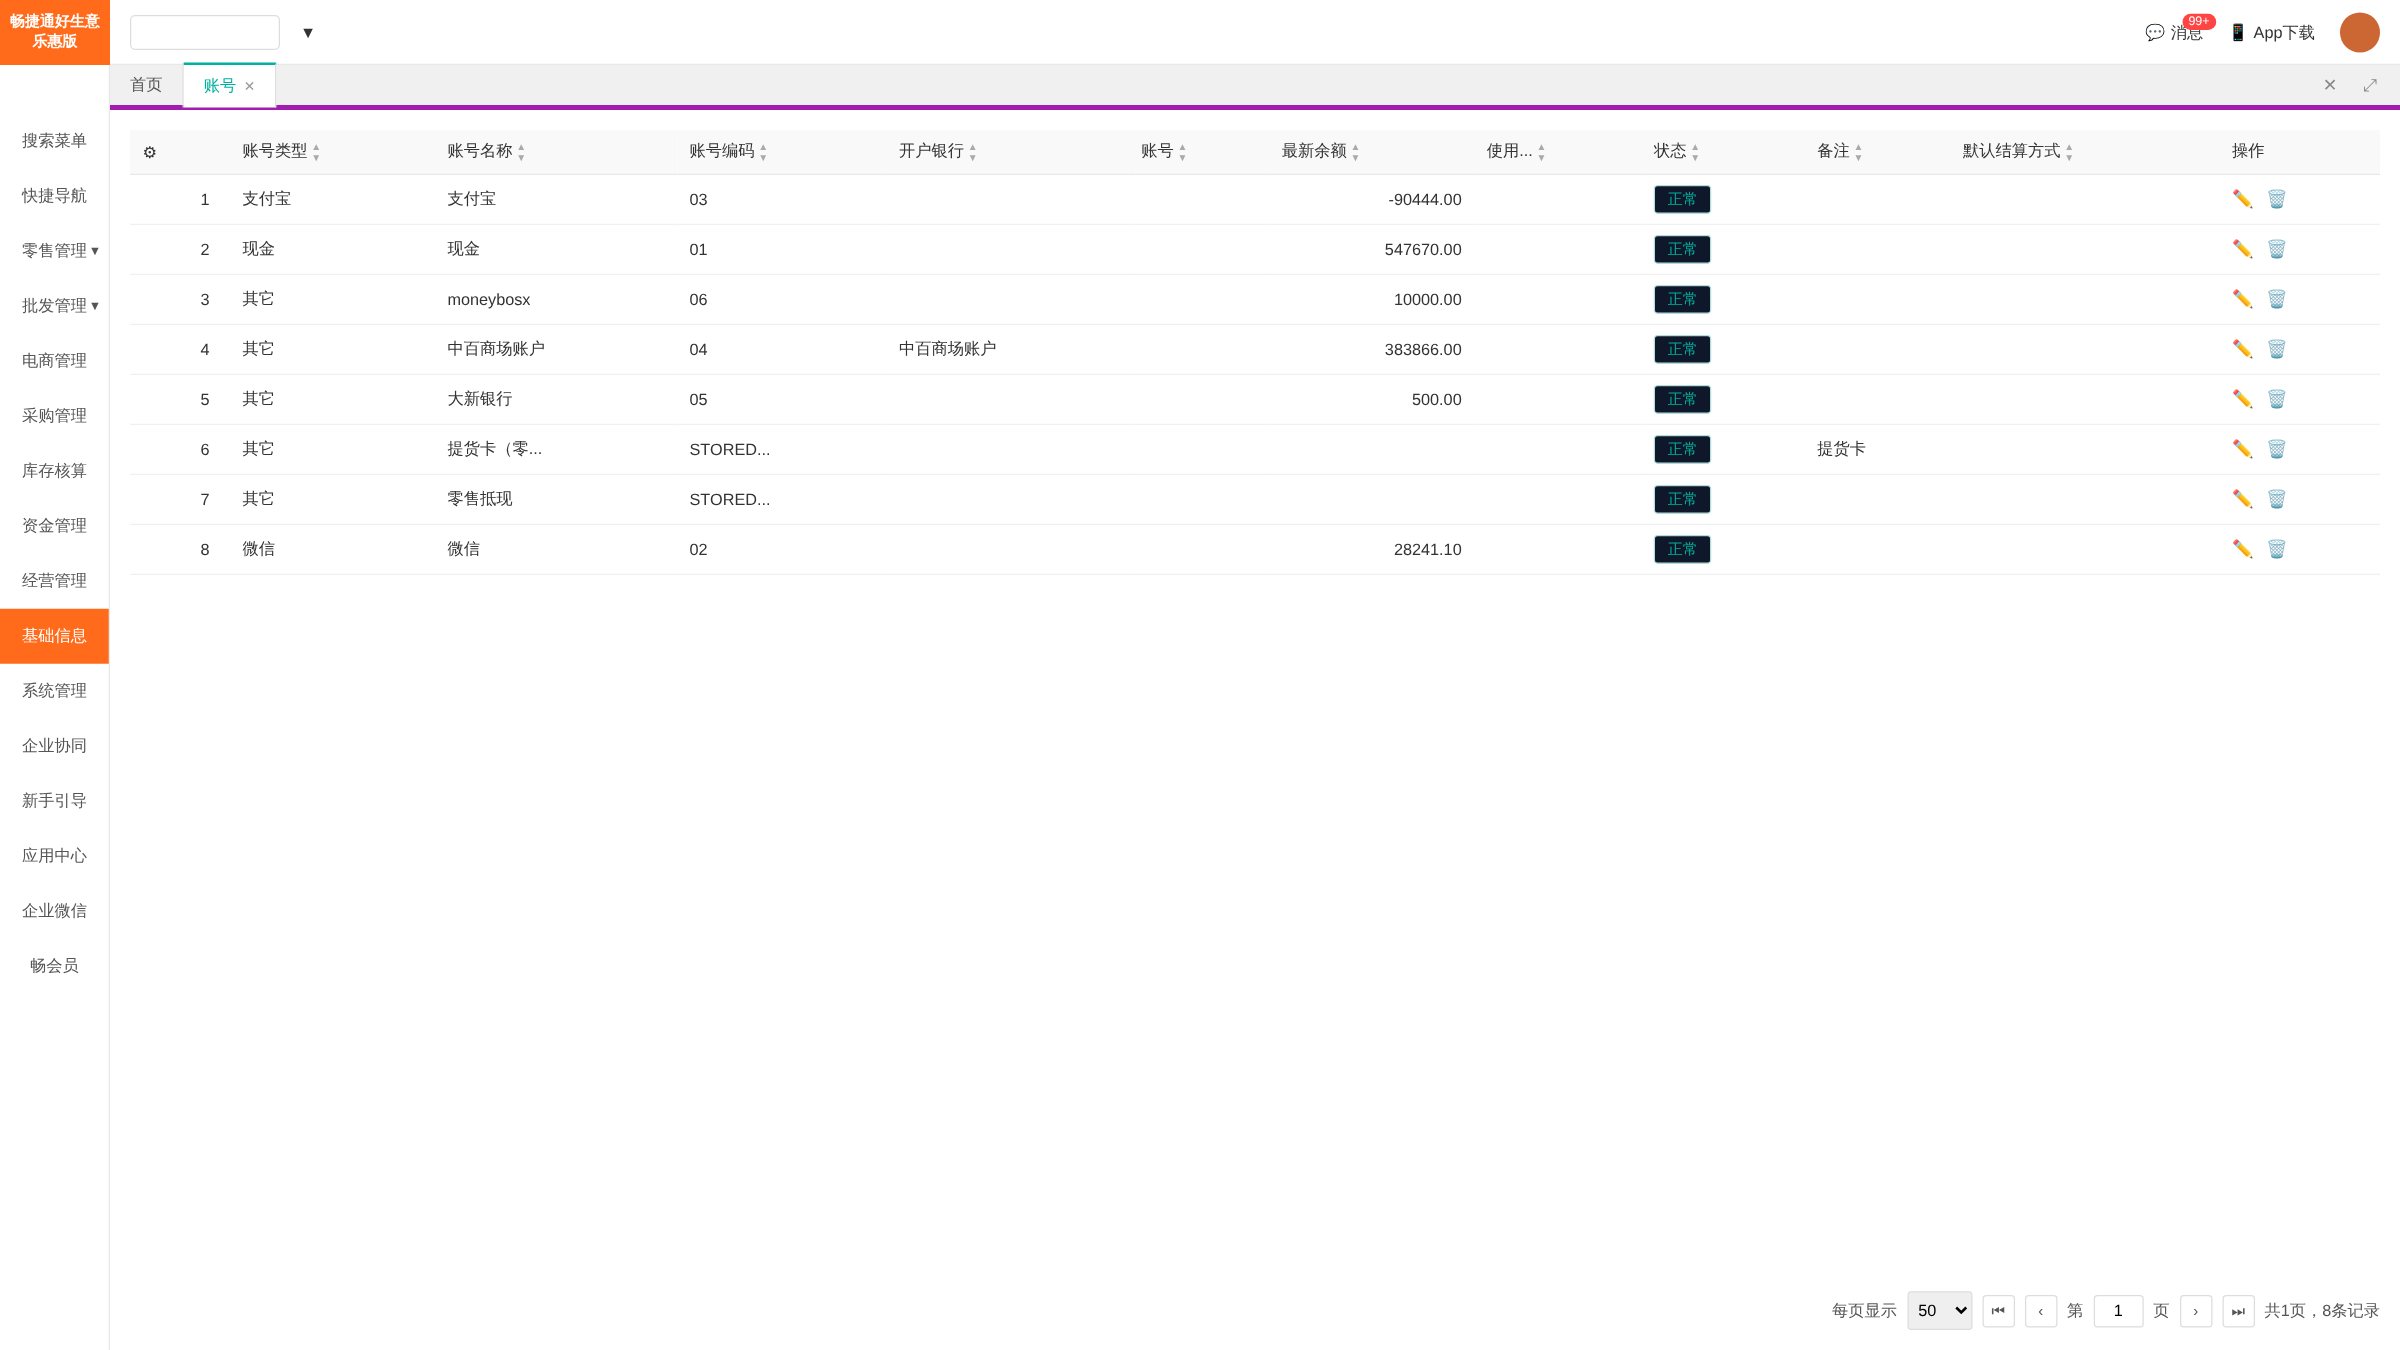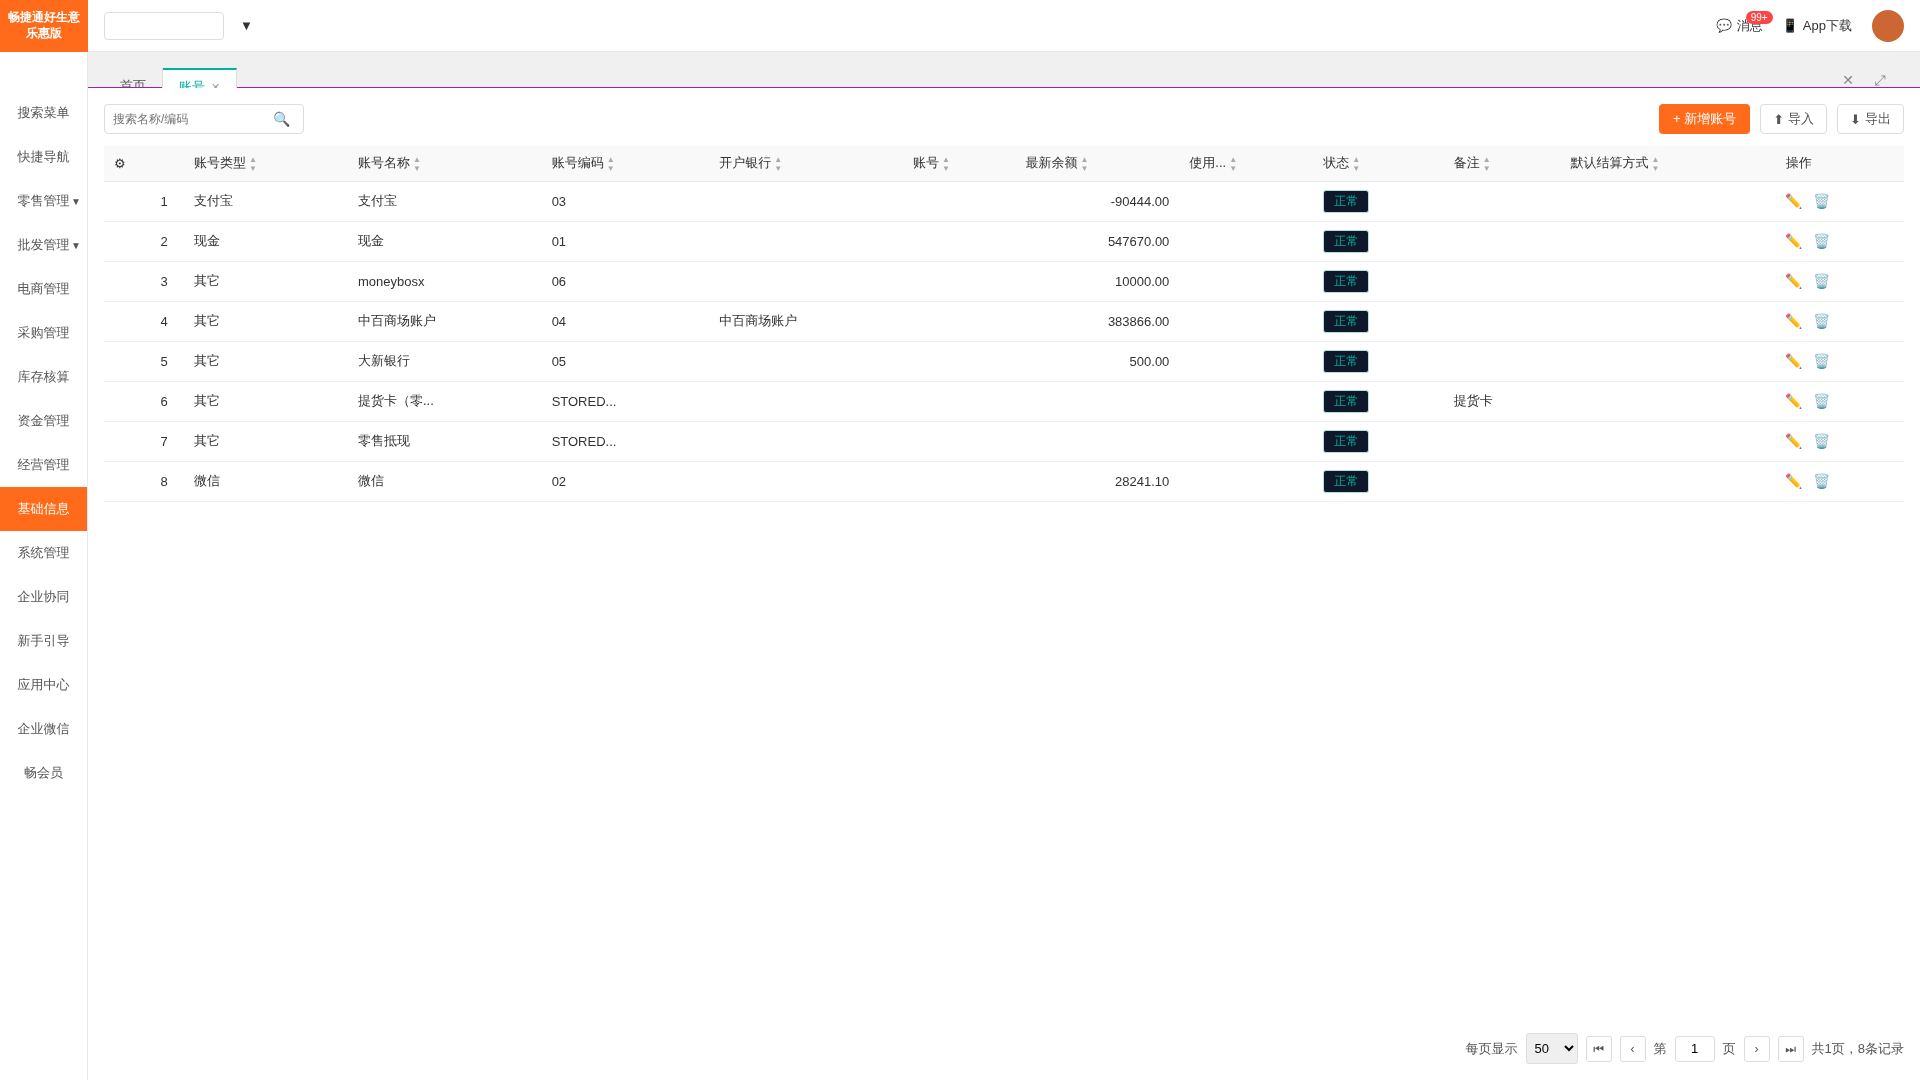--- a/index.html
+++ b/index.html
@@ -134,24 +134,24 @@
       height: 32px;
       border-radius: 50%;
       background: #cc6633;
     }
 
     
     .tabbar {
       height: 36px;
       background: #f0f0f0;
       display: flex;
-      align-items: flex-start;
-      padding: 16px;
+      align-items: center;
+      padding: 0;
       flex-shrink: 0;
-      border-bottom: 1px solid #a21caf;
+      border-bottom: 4px solid #a21caf;
     }
     .tab {
       height: 36px;
       padding: 0 16px;
       display: flex;
       align-items: center;
       gap: 6px;
       font-size: 13px;
       cursor: pointer;
       color: #555;
@@ -438,37 +438,20 @@
       <span class="close-icon">✕</span>
     </div>
     <div class="tab-action-icons">
       <div class="tab-action-icon">✕</div>
       <div class="tab-action-icon">⤢</div>
     </div>
   </div>
 
   <div class="content-area">
 
-    <div class="toolbar-row">
-      <div class="search-input-wrap">
-        <input class="search-input" type="text" placeholder="搜索名称/编码" style="">
-        <span class="search-icon">🔍</span>
-      </div>
-      <div class="toolbar-buttons">
-        <button class="btn-primary">+ 新增账号</button>
-        <button class="btn-outline">
-          <span>⬆</span>
-          <span>导入</span>
-        </button>
-        <button class="btn-outline">
-          <span>⬇</span>
-          <span>导出</span>
-        </button>
-      </div>
-    </div>
 
     <div style="flex:1; overflow-y: auto;">
       <table class="data-table">
         <thead>
           <tr>
             <th><span>⚙</span></th>
             <th></th>
             <th>账号类型<span class="sort-icons">▲<br>▼</span></th>
             <th>账号名称<span class="sort-icons">▲<br>▼</span></th>
             <th>账号编码<span class="sort-icons">▲<br>▼</span></th>

